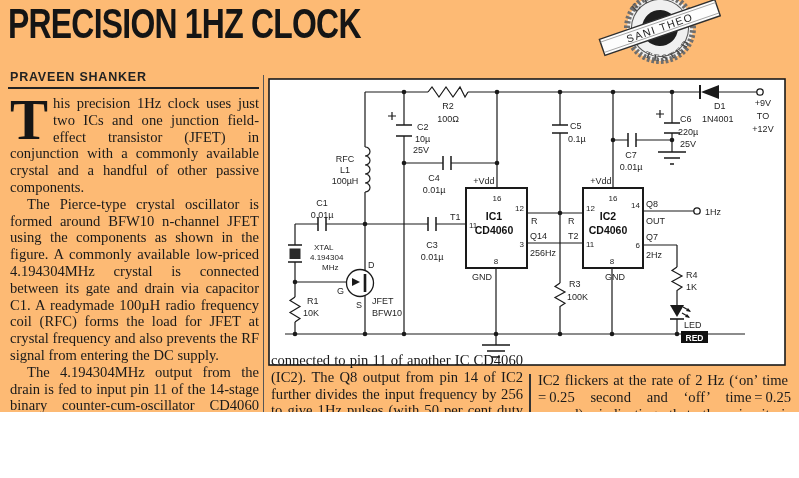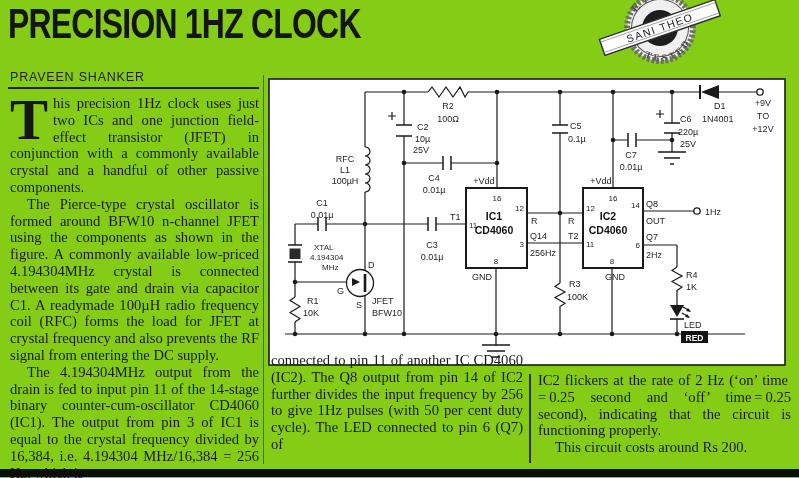--- a/index.html
+++ b/index.html
@@ -1,22 +1,22 @@
 <!DOCTYPE html>
 <html><head>
 <meta charset="utf-8">
 <style>
   html,body{margin:0;padding:0;background:#fff;}
-  #page{position:relative;width:799px;height:478px;background:#84cc16;overflow:hidden;
+  #page{position:relative;width:799px;height:412px;background:#fdba74;overflow:hidden;
         font-family:"Liberation Serif", serif;color:#1a1a1a;}
   .abs{position:absolute;}
   #title{left:8px;top:0px;font-family:"Liberation Sans",sans-serif;font-weight:700;
          font-size:42px;letter-spacing:-1px;transform:scaleX(0.76);transform-origin:0 0;
          white-space:nowrap;color:#151515;}
-  #author{left:10px;top:70px;font-family:"Liberation Sans",sans-serif;font-weight:400;
+  #author{left:10px;top:70px;font-family:"Liberation Sans",sans-serif;font-weight:700;
           font-size:12.5px;letter-spacing:0.8px;color:#222;}
   #author-rule{left:8px;top:87px;width:251px;height:2px;background:#222;}
   .col{font-size:14.6px;line-height:16.8px;text-align:justify;}
   .col p{margin:0;}
   .indent{text-indent:17px;}
   #left-col{left:10px;top:95px;width:249px;}
   .dropcap{float:left;font-weight:700;font-size:57px;line-height:46px;padding:2px 5px 0 0;color:#161616;}
   #divider-left{left:263px;top:75px;width:1px;height:389px;background:#555;}
   #divider-mid{left:529px;top:374px;width:2px;height:89px;background:#333;}
   #mid-col{left:271px;top:352px;width:252px;}

